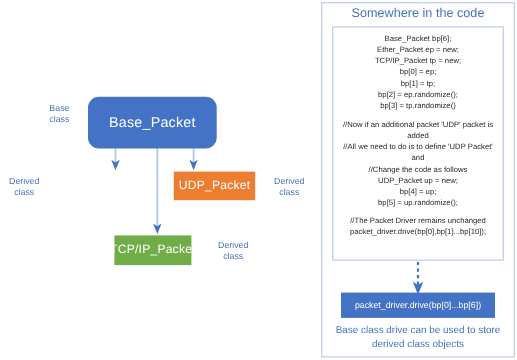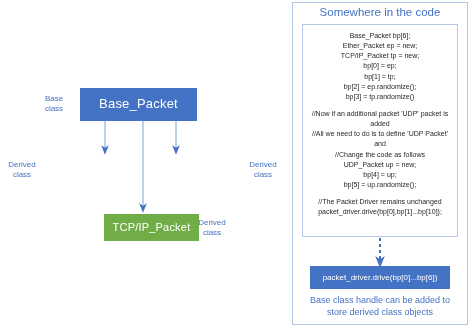--- a/index.html
+++ b/index.html
@@ -27,36 +27,37 @@
     display: flex;
     align-items: center;
     justify-content: center;
     text-align: center;
     color: #ffffff;
     letter-spacing: .2px;
     line-height: 1.1;
   }
 
   #node-base-packet {
-    left: 80px; top: 88px; width: 117px; height: 33px;
+    left: 80px; top: 88px; width: 117px; height: 47px;
     background: #4472c4;
     font-size: 13px;
+    border-radius: 10px;
   }
   #node-ether-packet {
     left: 46px; top: 156px; width: 80px; height: 26px;
     background: #8faadc;
     font-size: 11px;
   }
   #node-udp-packet {
     left: 158px; top: 156px; width: 74px; height: 26px;
     background: #ed7d31;
     font-size: 11px;
   }
   #node-tcpip-packet {
-    left: 104px; top: 214px; width: 95px; height: 27px;
+    left: 104px; top: 214px; width: 70px; height: 27px;
     background: #70ad47;
     font-size: 11px;
   }
 
   
   .annot {
     color: #4472c4;
     font-size: 8px;
     line-height: 1.25;
     text-align: center;
@@ -142,20 +143,21 @@
 
   <div class="abs annot" id="label-base-class" style="white-space:pre-line;">Base
 class</div>
 
   <div class="abs node" id="node-base-packet">Base_Packet</div>
 
   <div class="abs annot" id="label-derived-left" style="white-space:pre-line;">Derived
 class</div>
 
 
+  <div class="abs node" id="node-udp-packet">UDP_Packet</div>
 
   <div class="abs annot" id="label-derived-right" style="white-space:pre-line;">Derived
 class</div>
 
   <div class="abs node" id="node-tcpip-packet">TCP/IP_Packet</div>
 
   <div class="abs annot" id="label-derived-bottom" style="white-space:pre-line;">Derived
 class</div>
 </div>
 
@@ -187,13 +189,13 @@
   <defs>
     <marker id="arrowhead2" markerWidth="6" markerHeight="6" refX="3" refY="3" orient="auto">
       <path d="M0,0.6 L6,3 L0,5.4 L1.6,3 Z" fill="#4472c4"></path>
     </marker>
   </defs>
   <line x1="7" y1="0" x2="7" y2="24" stroke="#4472c4" stroke-width="2" stroke-dasharray="3,3" marker-end="url(#arrowhead2)"></line>
 </svg>
 
 <div class="abs" id="node-packet-driver">packet_driver.drive(bp[0]...bp[6])</div>
 
-<div class="abs" id="panel-caption">Base class handle can be added to store derived class objects</div>
+<div class="abs" id="panel-caption">Base class drive can be used to store derived class objects</div>
 
 </body></html>

